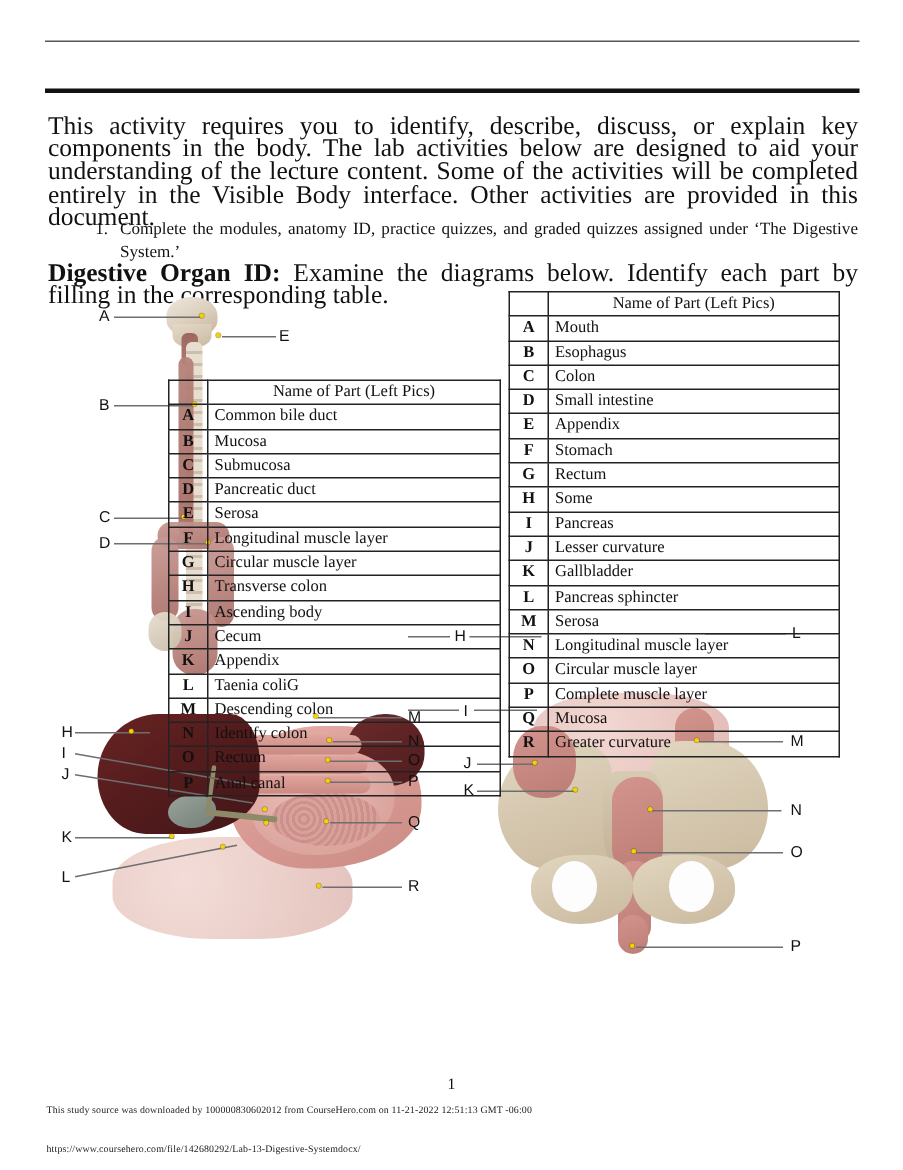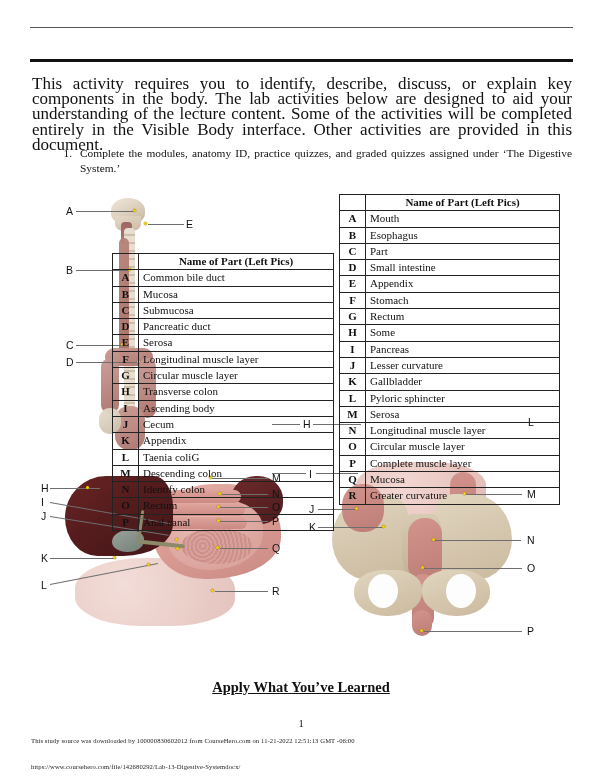--- a/index.html
+++ b/index.html
@@ -90,21 +90,21 @@
         background:linear-gradient(160deg,#d2948d,#bd7d77);}
   .cecum{left:12px;top:22px;width:42px;height:48px;border-radius:45%;}
   .desc{left:120px;top:10px;width:26px;height:58px;border-radius:14px;}
   .sigmoid{left:78px;top:56px;width:34px;height:64px;border-radius:16px;}
   .rectum{left:82px;top:112px;width:22px;height:54px;border-radius:10px;}
 
   
   table.partab{position:absolute;border-collapse:collapse;background:transparent;}
   table.partab td,table.partab th{border:1px solid #222;font-size:11px;
       font-family:"Liberation Serif", serif;padding:0 4px;height:15.3px;line-height:15.3px;}
-  table.partab th{font-weight:bold;font-size:11px;}
+  table.partab th{font-weight:normal;font-size:11px;}
   td.key{width:17px;text-align:center;font-weight:bold;}
   td.val{text-align:left;}
   #tbl-left{left:112px;top:253px;width:222px;}
   #tbl-right{left:339px;top:194px;width:221px;}
 
   
   .apply{position:absolute;left:0;top:679px;width:602px;text-align:center;
          font-size:14.5px;font-weight:bold;text-decoration:underline;}
   .pgnum{position:absolute;left:0;top:718px;width:602px;text-align:center;font-size:10.5px;}
   .srcline{position:absolute;left:31px;top:737px;font-size:6.6px;color:#222;
@@ -122,20 +122,21 @@
   <div class="title-rule"></div>
 
   <div class="para" id="intro">This activity requires you to identify, describe, discuss, or explain key components in the body. The lab activities below are designed to aid your understanding of the lecture content. Some of the activities will be completed entirely in the Visible Body interface. Other activities are provided in this document.</div>
 
 
   <div class="ol">
     <span class="num">1.</span>
     <span class="txt">Complete the modules, anatomy ID, practice quizzes, and graded quizzes assigned under ‘The Digestive System.’</span>
   </div>
 
+  <div class="para" id="organid"><b>Digestive Organ ID:</b><span> Examine the diagrams below. Identify each part by filling in the corresponding table.</span></div>
 
   <div class="art" id="fig-spine">
     <div class="skull"></div>
     <div class="jaw"></div>
     <div class="throat"></div>
     <div class="spine"></div>
     <div class="esoph"></div>
     <div class="colon-frame">
       <div class="cf-seg" style="left:6px;top:0;width:48px;height:18px;"></div>
       <div class="cf-seg" style="left:2px;top:10px;width:18px;height:56px;"></div>
@@ -343,21 +344,21 @@
         <tr>
           <td class="key">A</td>
           <td class="val">Mouth</td>
         </tr>
         <tr>
           <td class="key">B</td>
           <td class="val">Esophagus</td>
         </tr>
         <tr>
           <td class="key">C</td>
-          <td class="val">Part</td>
+          <td class="val">Colon</td>
         </tr>
         <tr>
           <td class="key">D</td>
           <td class="val">Small intestine</td>
         </tr>
         <tr>
           <td class="key">E</td>
           <td class="val">Appendix</td>
         </tr>
         <tr>
@@ -379,21 +380,21 @@
         <tr>
           <td class="key">J</td>
           <td class="val">Lesser curvature</td>
         </tr>
         <tr>
           <td class="key">K</td>
           <td class="val">Gallbladder</td>
         </tr>
         <tr>
           <td class="key">L</td>
-          <td class="val">Pyloric sphincter</td>
+          <td class="val">Pancreas sphincter</td>
         </tr>
         <tr>
           <td class="key">M</td>
           <td class="val">Serosa</td>
         </tr>
         <tr>
           <td class="key">N</td>
           <td class="val">Longitudinal muscle layer</td>
         </tr>
         <tr>
@@ -408,18 +409,17 @@
           <td class="key">Q</td>
           <td class="val">Mucosa</td>
         </tr>
         <tr>
           <td class="key">R</td>
           <td class="val">Greater curvature</td>
         </tr>
       </tbody>
   </table>
 
-  <div class="apply">Apply What You’ve Learned</div>
   <div class="pgnum">1</div>
   <div class="srcline">This study source was downloaded by 100000830602012 from CourseHero.com on 11-21-2022 12:51:13 GMT -06:00</div>
   <div class="urlline">https://www.coursehero.com/file/142680292/Lab-13-Digestive-Systemdocx/</div>
 
 </div>
 
 </body></html>

